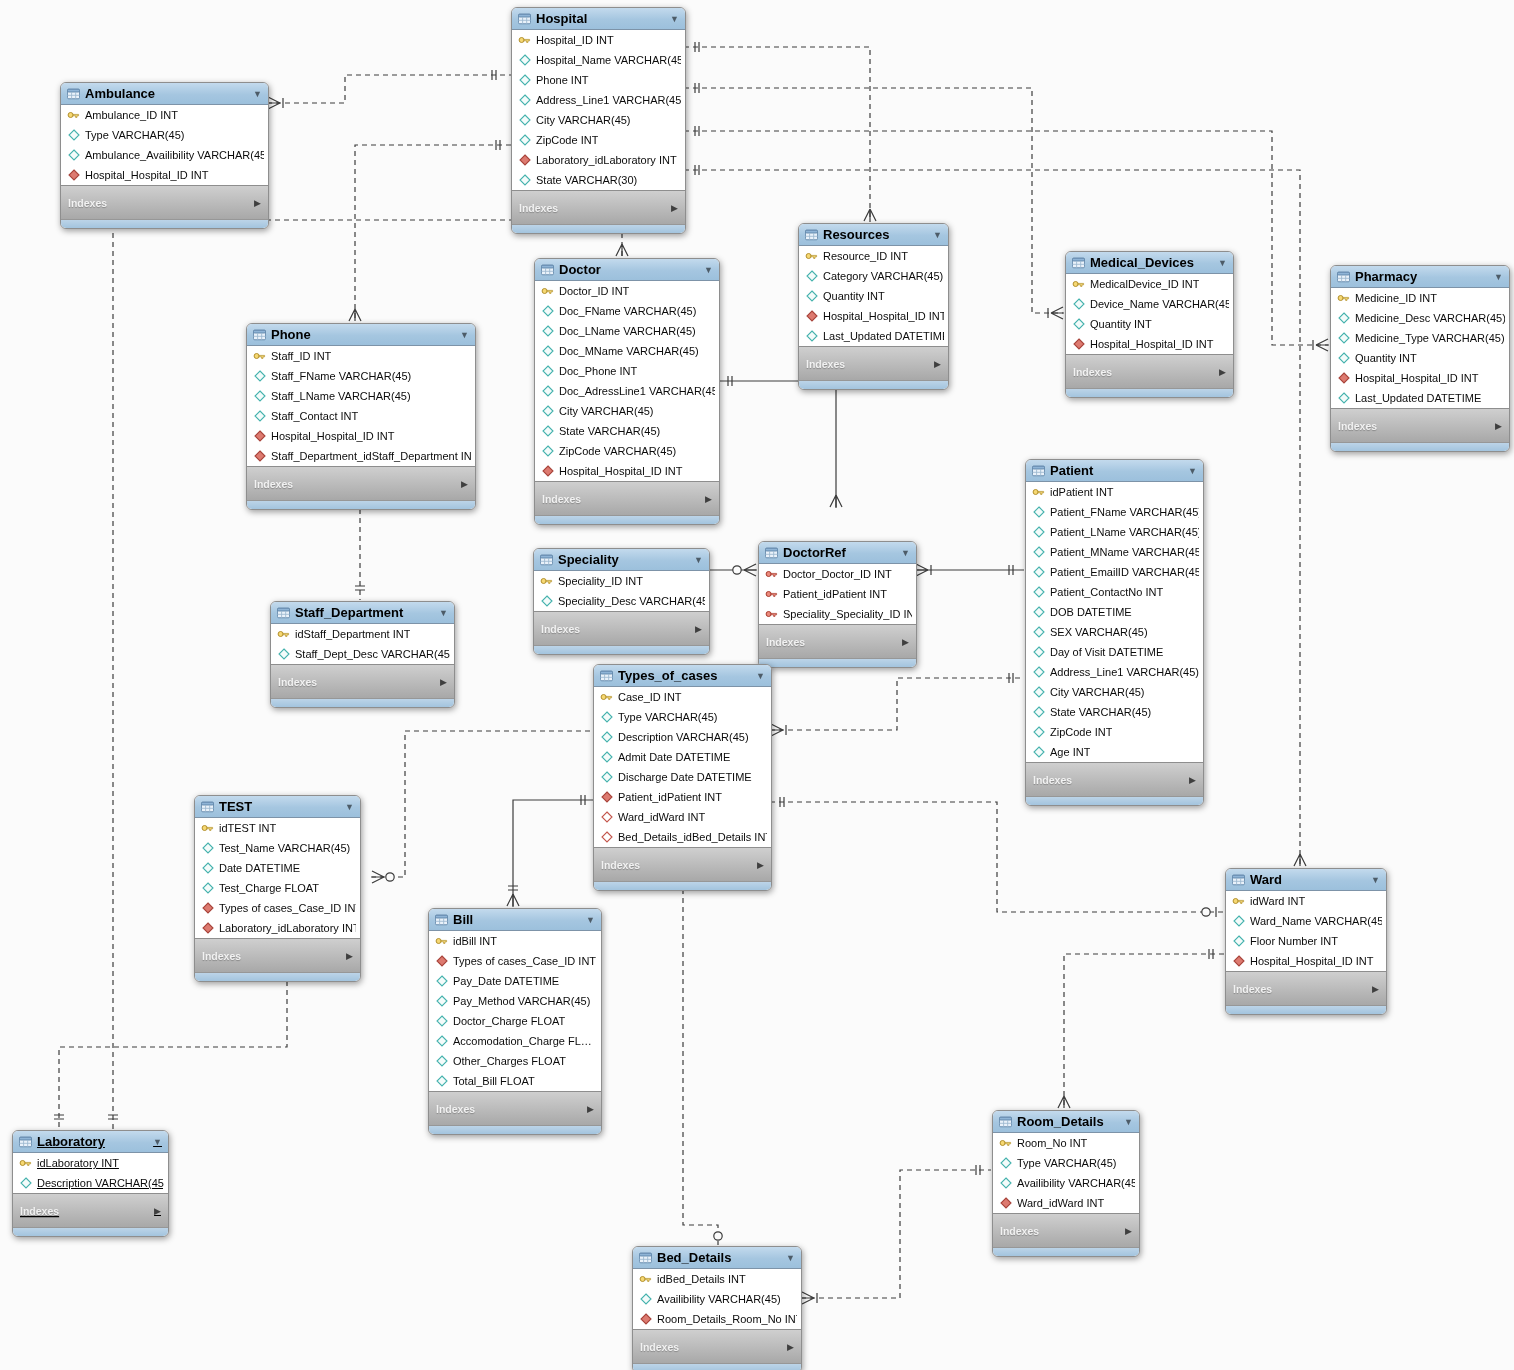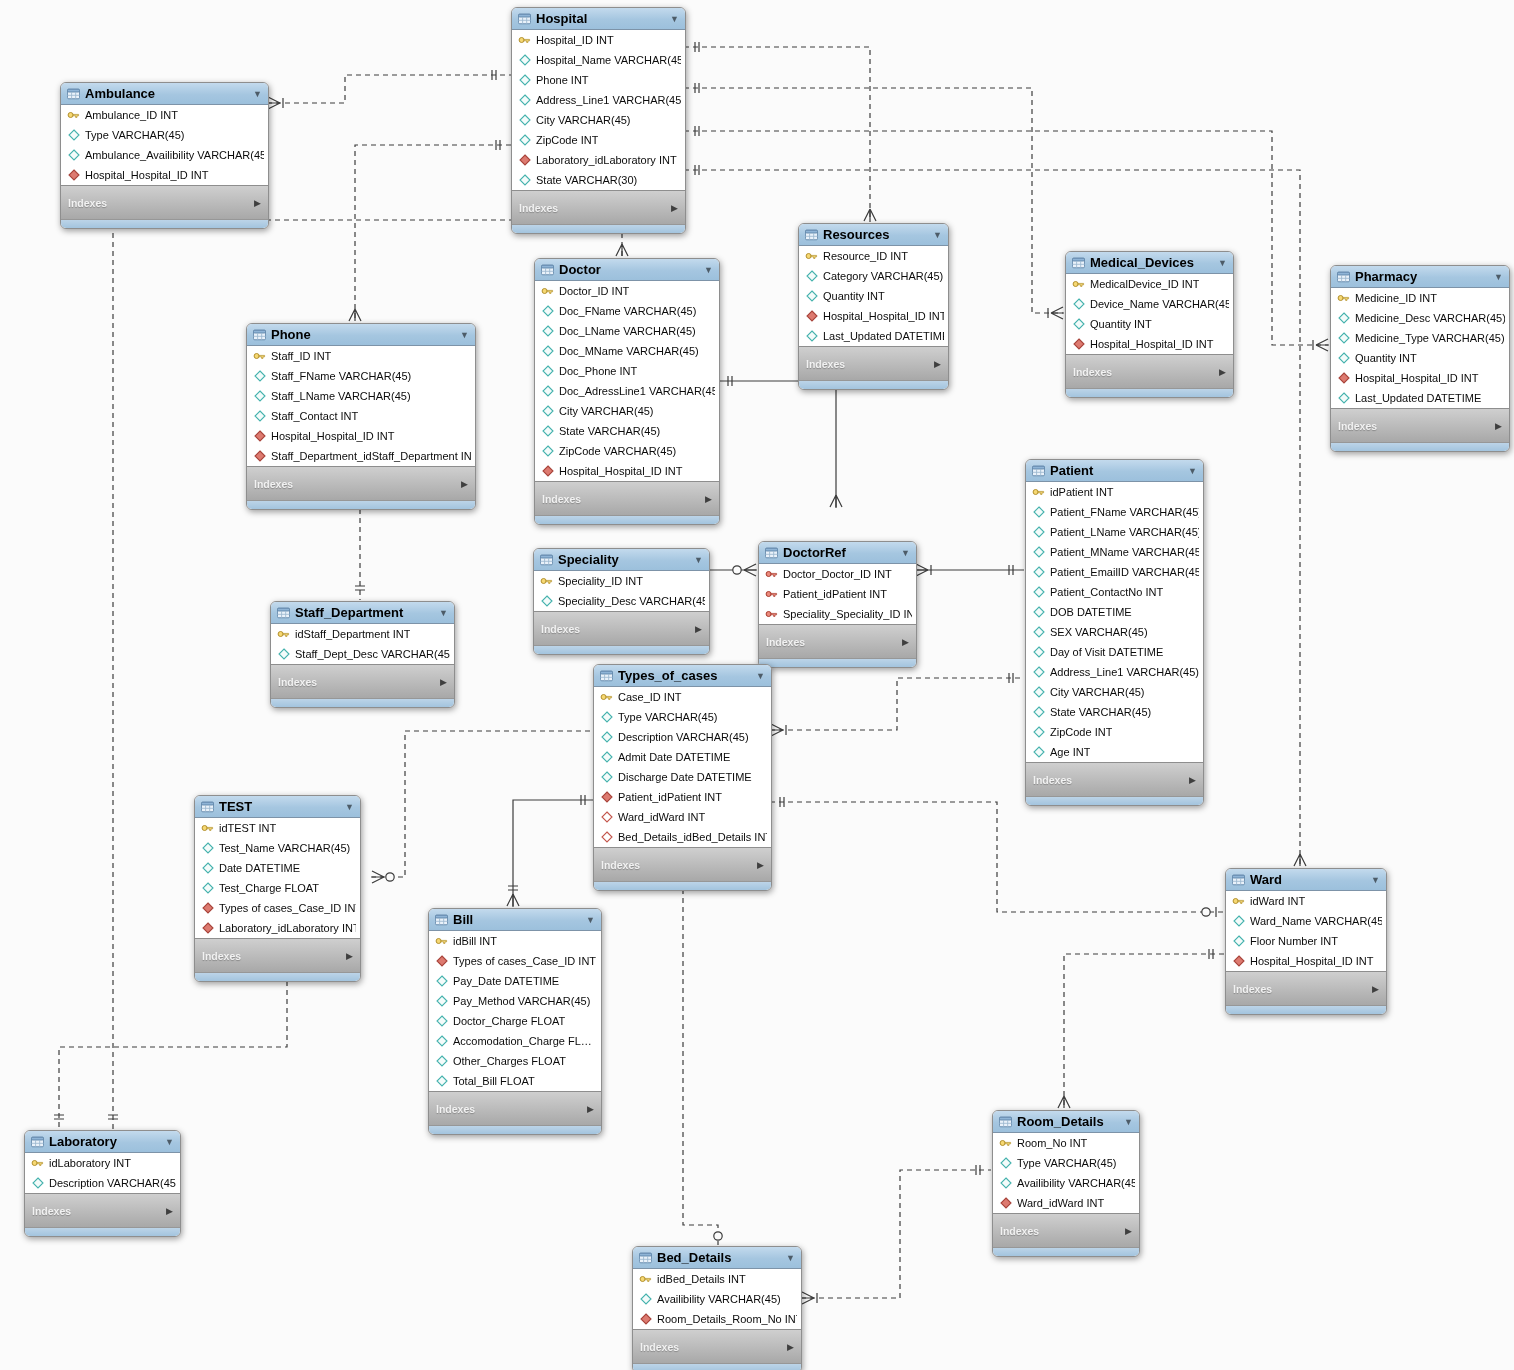--- a/index.html
+++ b/index.html
@@ -1107,21 +1107,21 @@
           </svg>
         </span>
         <span class="r-txt">Total_Bill FLOAT</span>
       </div>
       <div class="t-idx">
         <span class="idx-label">Indexes</span>
         <span class="idx-arrow">▶</span>
       </div>
       <div class="t-foot"></div>
     </div>
-    <div class="tbl" style="left: 24px; top: 1130px; width: 155px;">
+    <div class="tbl" style="left: 12px; top: 1130px; width: 155px; text-decoration: underline;">
       <div class="t-h">
         <span class="ric">
           <svg width="15" height="12" viewBox="0 0 15 12">
             <rect x="0.5" y="0.5" width="14" height="11" rx="1.5" fill="#eaf2fa" stroke="#5b82a6"></rect>
             <rect x="0.5" y="0.5" width="14" height="3.2" rx="1.5" fill="#8fb4d6" stroke="#5b82a6"></rect>
             <line x1="5.3" y1="3.7" x2="5.3" y2="11.5" stroke="#9db8d0" stroke-width="1"></line>
             <line x1="10" y1="3.7" x2="10" y2="11.5" stroke="#9db8d0" stroke-width="1"></line>
             <line x1="0.5" y1="7.5" x2="14.5" y2="7.5" stroke="#9db8d0" stroke-width="1"></line>
           </svg>
         </span>

